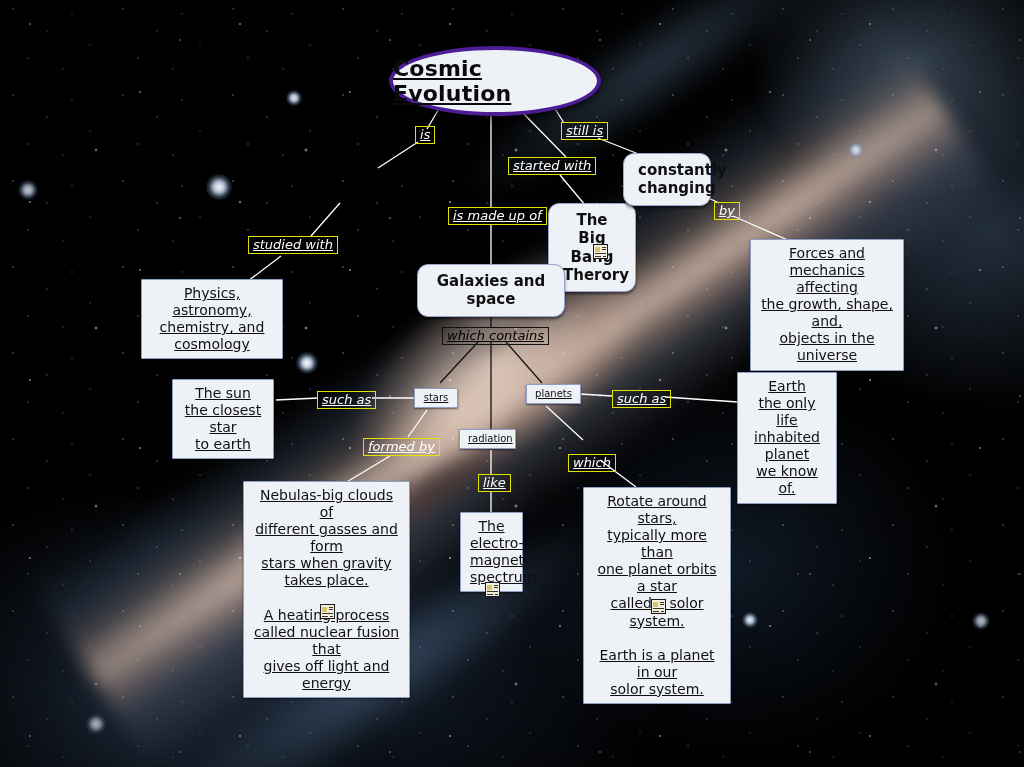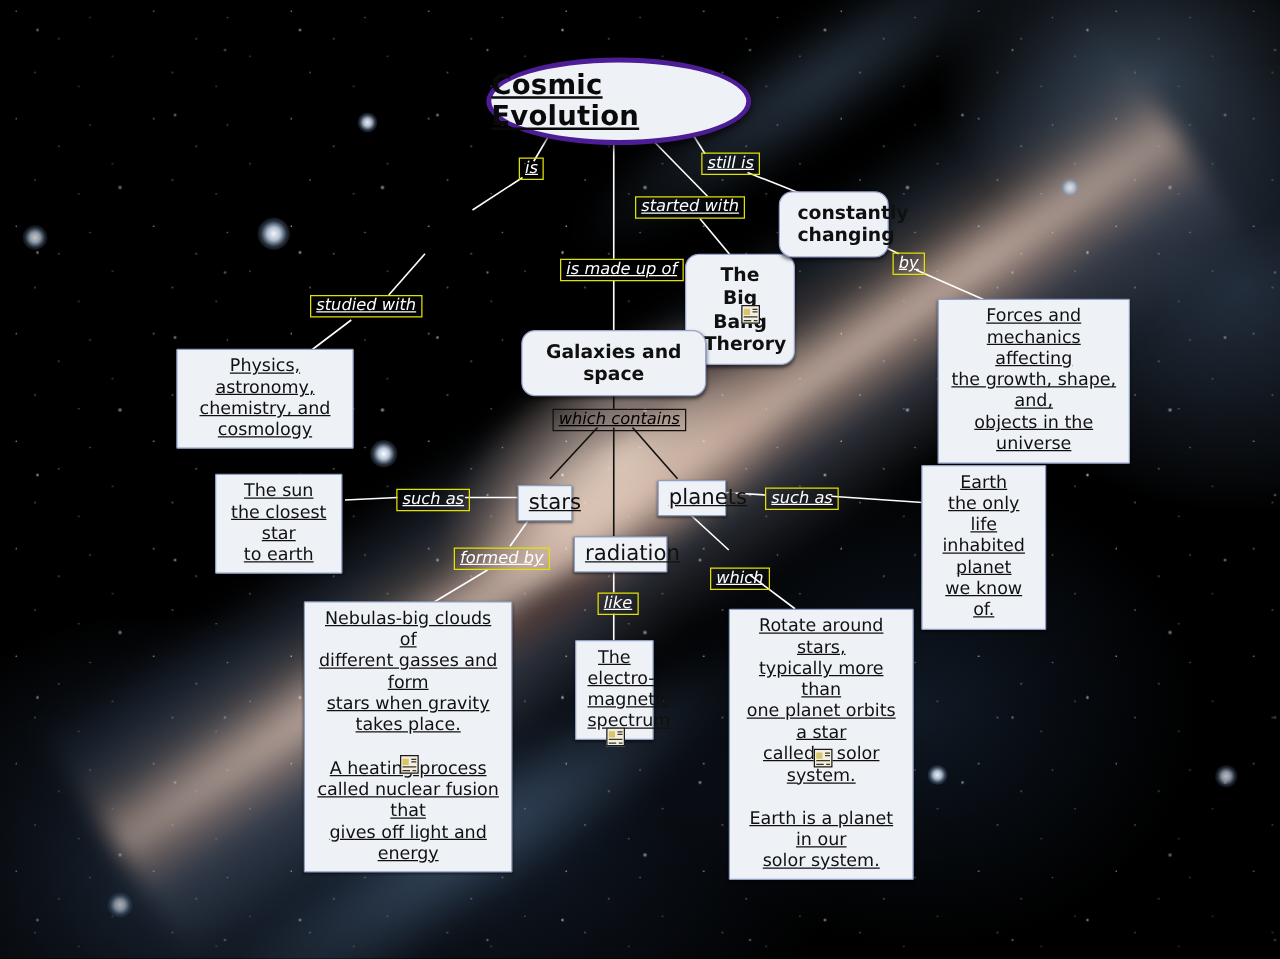--- a/index.html
+++ b/index.html
@@ -110,21 +110,21 @@
   }
   .node.plain{
     font-weight:normal;
     font-size:14px;
     border:1px solid #8d9ec2;
     border-radius:1px;
     box-shadow:0 1px 2px rgba(0,0,0,.5);
     padding:5px 9px;
     text-decoration:underline;
   }
-  .node.small{font-size:17px;padding:3px 8px;}
+  .node.small{font-size:10px;padding:3px 8px;}
 
   
   #title-node{
     position:absolute;
     display:flex;align-items:center;justify-content:center;
     background:#eef2f7;
     border:4px solid #4c1d95;
     border-radius:50%;
     box-shadow:0 3px 6px rgba(0,0,0,.6);
   }
@@ -286,21 +286,21 @@
   </div>
 
   <div class="node plain" style="left:172px;top:379px;width:102px;">
     <span class="txt">The sun<br>the closest star<br>to earth</span>
   </div>
 
   <div class="node plain" style="left:737px;top:372px;width:100px;">
     <span class="txt">Earth<br>the only life<br>inhabited planet<br>we know of.</span>
   </div>
 
-  <div class="node plain small" style="left:459px;top:429px;width:75px;">
+  <div class="node plain small" style="left:459px;top:429px;width:57px;">
     <span class="txt">radiation</span>
   </div>
 
   <div class="node plain" style="left:243px;top:481px;width:167px;">
     <span class="txt">Nebulas-big clouds of<br>different gasses and form<br>stars when gravity<br>takes place.<br><br>A heating process<br>called nuclear fusion that<br>gives off light and energy</span>
     <span class="resicon" style="left:76px;top:122px;">
       <i class="l1"></i>
         <i class="l2"></i>
         <i class="l3"></i>
         <i class="l4"></i>

